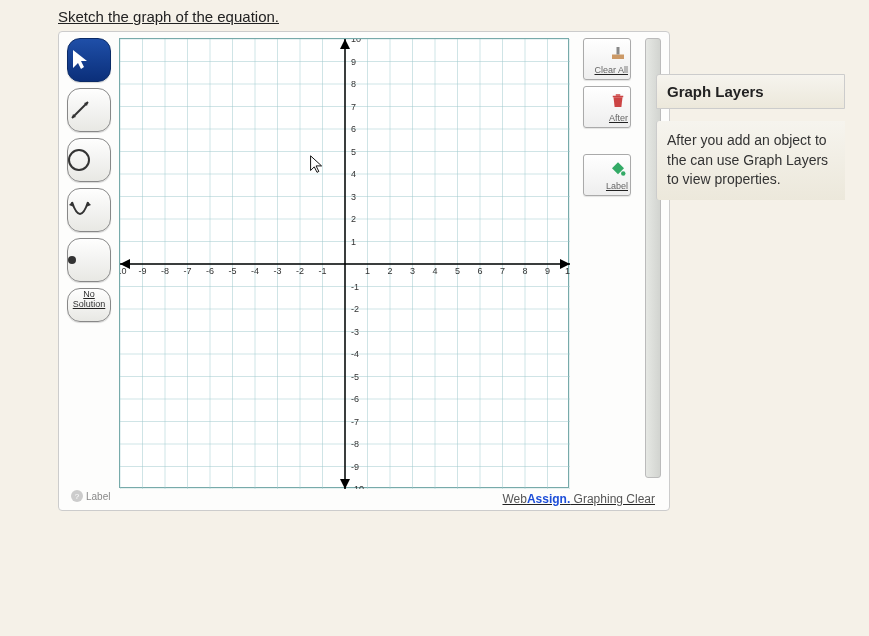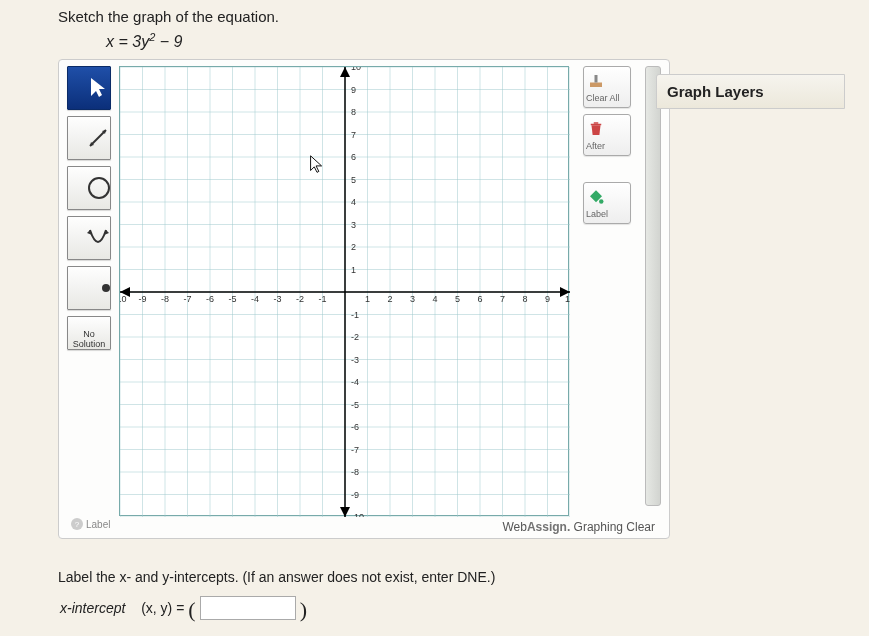--- a/index.html
+++ b/index.html
@@ -9,40 +9,41 @@
     width: 869px;
     height: 636px;
     position: relative;
     overflow: hidden;
     font-size: 14px;
     color: #222;
   }
   .page {
     padding: 8px 0 0 58px;
     width: 824px;
+    text-decoration: underline;
   }
   .prompt { font-size: 15px; margin-bottom: 6px; }
   .equation { font-style: italic; margin: 4px 0 8px 48px; font-size: 16px; }
   .equation .sup { font-size: 11px; vertical-align: super; font-style: italic; }
   .tool-wrap {
     width: 612px;
     border: 1px solid #ccc;
     border-radius: 4px;
     background: #fdfdfc;
     position: relative;
     padding: 6px 8px 4px 8px;
   }
   .tool-body { display: flex; gap: 8px; }
   .left-tools { width: 52px; display: flex; flex-direction: column; gap: 6px; align-items: center; }
   .tool-btn {
     width: 44px; height: 44px;
     border: 1px solid #888;
     background: linear-gradient(#fefefe,#e8e8e4);
-    border-radius: 1px;
-    display: flex; align-items: center; justify-content: flex-end;
+    border-radius: 13px;
+    display: flex; align-items: center; justify-content: flex-start;
     font-size: 18px; color: #333;
     box-shadow: 0 1px 1px rgba(0,0,0,.15);
   }
   .tool-btn.active {
     background: linear-gradient(#1f4fa8,#0b2f7a);
     border-color: #0a2a66;
     color: #fff;
   }
   .tool-btn svg { width: 24px; height: 24px; }
   .tool-btn .circ { width: 22px; height: 22px; border: 2px solid #333; border-radius: 50%; }
@@ -55,38 +56,38 @@
     border: 1px solid #7aa;
   }
   .grid line { stroke: #9ec8cc; stroke-width: 0.5; }
   .grid .axis { stroke: #000; stroke-width: 1.5; }
   .tick-label { font-size: 9px; fill: #333; font-family: Arial; }
   .arrow { fill: #000; }
   .right-tools { width: 60px; display:flex; flex-direction:column; gap:6px; align-items:center; margin-left:6px;}
   .rt-btn {
     width: 48px; border:1px solid #aaa; border-radius:3px;
     background: linear-gradient(#fff,#eee);
-    display:flex; flex-direction:column; align-items:flex-start; justify-content:center;
+    display:flex; flex-direction:column; align-items:flex-end; justify-content:center;
     font-size:9px; color:#666; padding:4px 2px;
     box-shadow: 0 1px 1px rgba(0,0,0,.1);
   }
   .rt-btn .ico { width:20px; height:20px; display:flex; align-items:center; justify-content:center; margin-bottom:2px; color:#c33;}
   .rt-btn.fill .ico { color:#2a5; }
   .rt-sep { height: 14px; }
   .scrollbar {
     width: 22px; height: 440px;
     background: linear-gradient(90deg,#e6e8e4,#d2d4d0);
     border: 1px solid #bbb; border-radius: 3px;
     margin-left: 6px;
   }
   .credit {
     text-align: right; font-size: 12px; color: #555;
     margin-top: 4px; padding-right: 6px;
   }
-  .credit b { color:#737373; font-weight:bold; }
+  .credit b { color:#1d4ed8; font-weight:bold; }
   .help-link { position:absolute; left:12px; bottom:8px; font-size:10px; color:#888; display:flex; align-items:center; gap:3px;}
   .help-link .hicon{width:12px;height:12px;border-radius:50%;background:#ccc;display:flex;align-items:center;justify-content:center;font-size:8px;color:#fff;}
   .layers-panel {
     position: absolute;
     left: 656px; top: 74px;
     width: 189px;
   }
   .layers-head {
     background: linear-gradient(#f6f4ee,#ece8db);
     border: 1px solid #ccc; border-radius: 3px 0 0 0;
@@ -116,25 +117,20 @@
   .cursor-overlay {
     position:absolute; left:306px; top:154px; width:22px; height:22px;
     pointer-events:none;
   }
 </style>
 </head>
 <body>
 
 <div class="page">
   <div class="prompt">Sketch the graph of the equation.</div>
-  <div class="equation">
-    <span>x</span>
-    <span> = </span>
-    <span>3y</span><span class="sup">2</span><span> − 9</span>
-  </div>
 
   <div class="tool-wrap">
     <div class="tool-body">
 
       <div class="left-tools">
         <div class="tool-btn active">
           <svg viewBox="0 0 24 24">
               <path fill="#fff" d="M5 2 L5 20 L10 15 L13 21 L16 19 L13 13 L19 13 Z"></path>
             </svg>
         </div>
@@ -301,28 +297,18 @@
       <span>Web</span><b>Assign.</b><span> Graphing Clear</span>
     </div>
   </div>
 
   <div class="cursor-overlay">
     <svg width="22" height="22" viewBox="0 0 24 24">
         <path fill="#fff" stroke="#000" stroke-width="1" d="M5 2 L5 18 L9 14 L12 20 L14 19 L11 13 L17 13 Z"></path>
       </svg>
   </div>
 
-  <div class="below">
-    <div class="label-line">Label the x- and y-intercepts. (If an answer does not exist, enter DNE.)</div>
-    <div class="intercept-row">
-      <span class="ilabel">x-intercept</span>
-      &nbsp;&nbsp;
-      <span>(x, y) = </span>
-      <span class="paren">(</span>
-      <input type="text" value="" style="">
-      <span class="paren">)</span>
-    </div>
-  </div>
 </div>
 
 <div class="layers-panel">
   <div class="layers-head">Graph Layers</div>
+  <div class="layers-body">After you add an object to the can use Graph Layers to view properties.</div>
 </div>
 
 </body></html>

